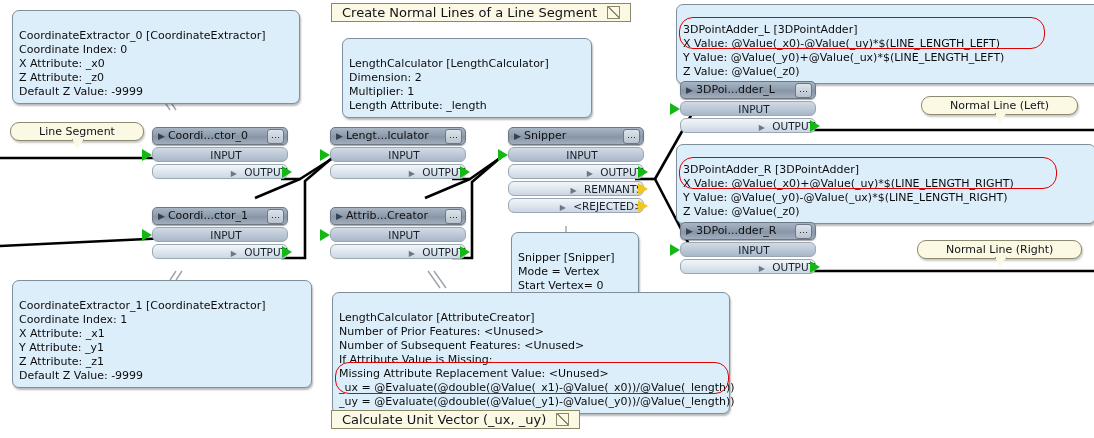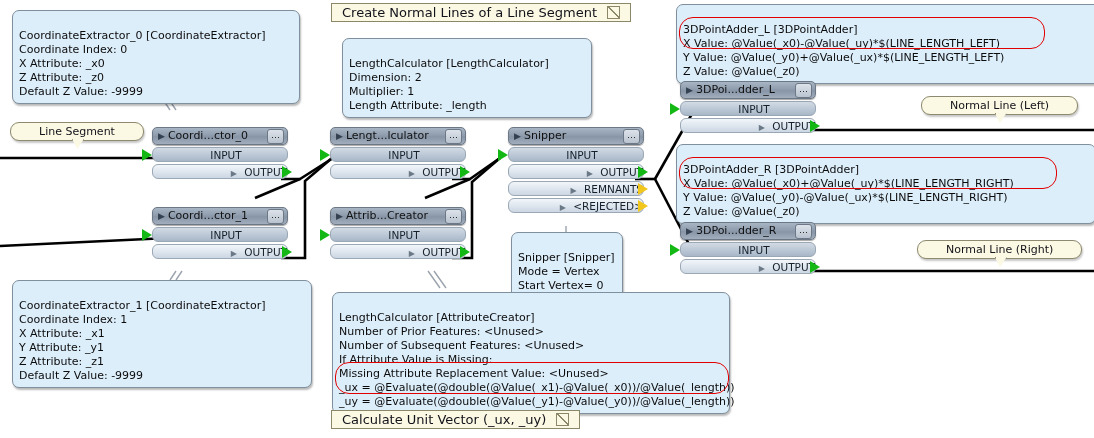--- a/index.html
+++ b/index.html
@@ -180,21 +180,21 @@
     <div class="ln">Default Z Value: -9999</div>
   </div>
 
   <div class="pbox" style="left:332px;top:38px;width:250px;margin-left:10px;">
     <div class="ln">LengthCalculator [LengthCalculator]</div>
     <div class="ln">Dimension: 2</div>
     <div class="ln">Multiplier: 1</div>
     <div class="ln">Length Attribute: _length</div>
   </div>
 
-  <div class="pbox" style="left:511px;top:232px;width:112px;">
+  <div class="pbox" style="left:511px;top:232px;width:128px;">
     <div class="ln">Snipper [Snipper]</div>
     <div class="ln">Mode = Vertex</div>
     <div class="ln">Start Vertex= 0</div>
     <div class="ln">End Vertex= 0</div>
   </div>
 
   <div class="pbox" style="left:332px;top:292px;width:398px;">
     <div class="ln">LengthCalculator [AttributeCreator]</div>
     <div class="ln">Number of Prior Features: &lt;Unused&gt;</div>
     <div class="ln">Number of Subsequent Features: &lt;Unused&gt;</div>

